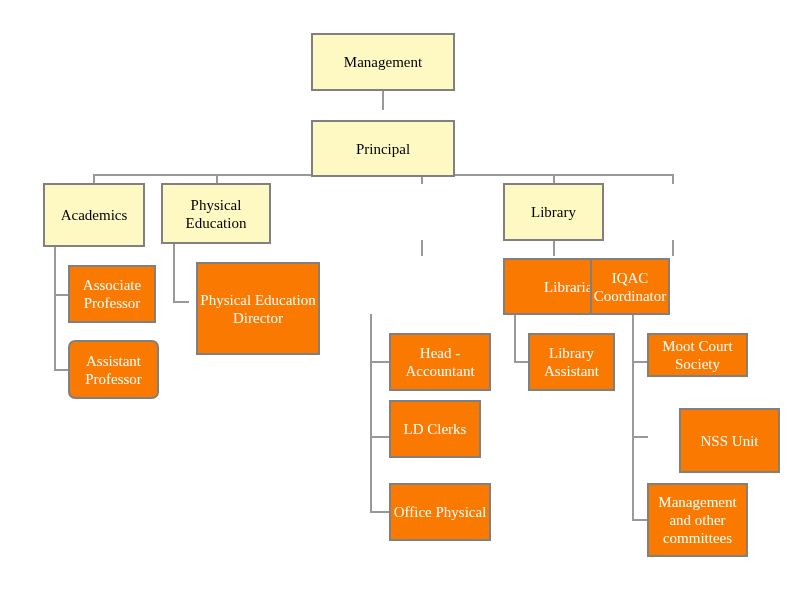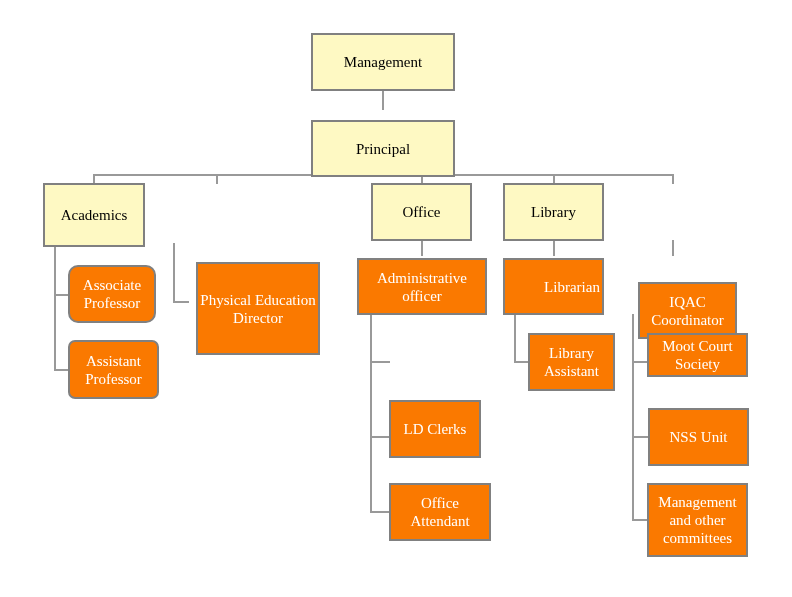--- a/index.html
+++ b/index.html
@@ -43,31 +43,31 @@
   <div class="ln" style="left:672px;top:240px;width:2px;height:16px;"></div>
   <div class="ln" style="left:632px;top:314px;width:2px;height:206px;"></div>
   <div class="ln" style="left:632px;top:361px;width:16px;height:2px;"></div>
   <div class="ln" style="left:632px;top:436px;width:16px;height:2px;"></div>
   <div class="ln" style="left:632px;top:519px;width:16px;height:2px;"></div>
 
   <div class="box yellow" style="left:311px;top:33px;width:144px;height:58px;">Management</div>
   <div class="box yellow" style="left:311px;top:108px;width:144px;height:57px;margin-top:12px;">Principal</div>
 
   <div class="box yellow" style="left:43px;top:183px;width:102px;height:64px;">Academics</div>
-  <div class="box yellow" style="left:371px;top:183px;width:101px;height:58px;">Office</div>
+  <div class="box yellow" style="left:161px;top:183px;width:110px;height:61px;">Physical Education</div>
   <div class="box yellow" style="left:503px;top:183px;width:101px;height:58px;">Library</div>
 
-  <div class="box orange" style="left:68px;top:265px;width:88px;height:58px;border-radius:10px;">Associate Professor</div>
+  <div class="box orange" style="left:68px;top:265px;width:88px;height:58px;">Associate Professor</div>
   <div class="box orange" style="left:68px;top:340px;width:91px;height:59px;border-radius:7px;">Assistant Professor</div>
   <div class="box orange" style="left:196px;top:262px;width:124px;height:93px;">Physical Education Director</div>
 
-  <div class="box orange" style="left:357px;top:258px;width:130px;height:57px;">Administrative officer</div>
+  <div class="box orange" style="left:389px;top:333px;width:102px;height:58px;">Head - Accountant</div>
   <div class="box orange" style="left:389px;top:400px;width:92px;height:58px;">LD Clerks</div>
-  <div class="box orange" style="left:389px;top:483px;width:102px;height:58px;">Office Attendant</div>
+  <div class="box orange" style="left:389px;top:483px;width:102px;height:58px;">Office Physical</div>
 
   <div class="box orange" style="left:503px;top:258px;width:101px;height:57px;padding-left:39px;">Librarian</div>
   <div class="box orange" style="left:528px;top:333px;width:87px;height:58px;">Library Assistant</div>
 
-  <div class="box orange" style="left:638px;top:258px;width:99px;height:57px;margin-top:24px;">IQAC Coordinator</div>
+  <div class="box orange" style="left:590px;top:258px;width:80px;height:57px;">IQAC Coordinator</div>
   <div class="box orange" style="left:647px;top:333px;width:101px;height:44px;">Moot Court Society</div>
-  <div class="box orange" style="left:648px;top:408px;width:101px;height:58px;">NSS Unit</div>
+  <div class="box orange" style="left:679px;top:408px;width:101px;height:65px;">NSS Unit</div>
   <div class="box orange" style="left:647px;top:483px;width:101px;height:74px;">Management and other committees</div>
 </div>
 
 </body></html>

